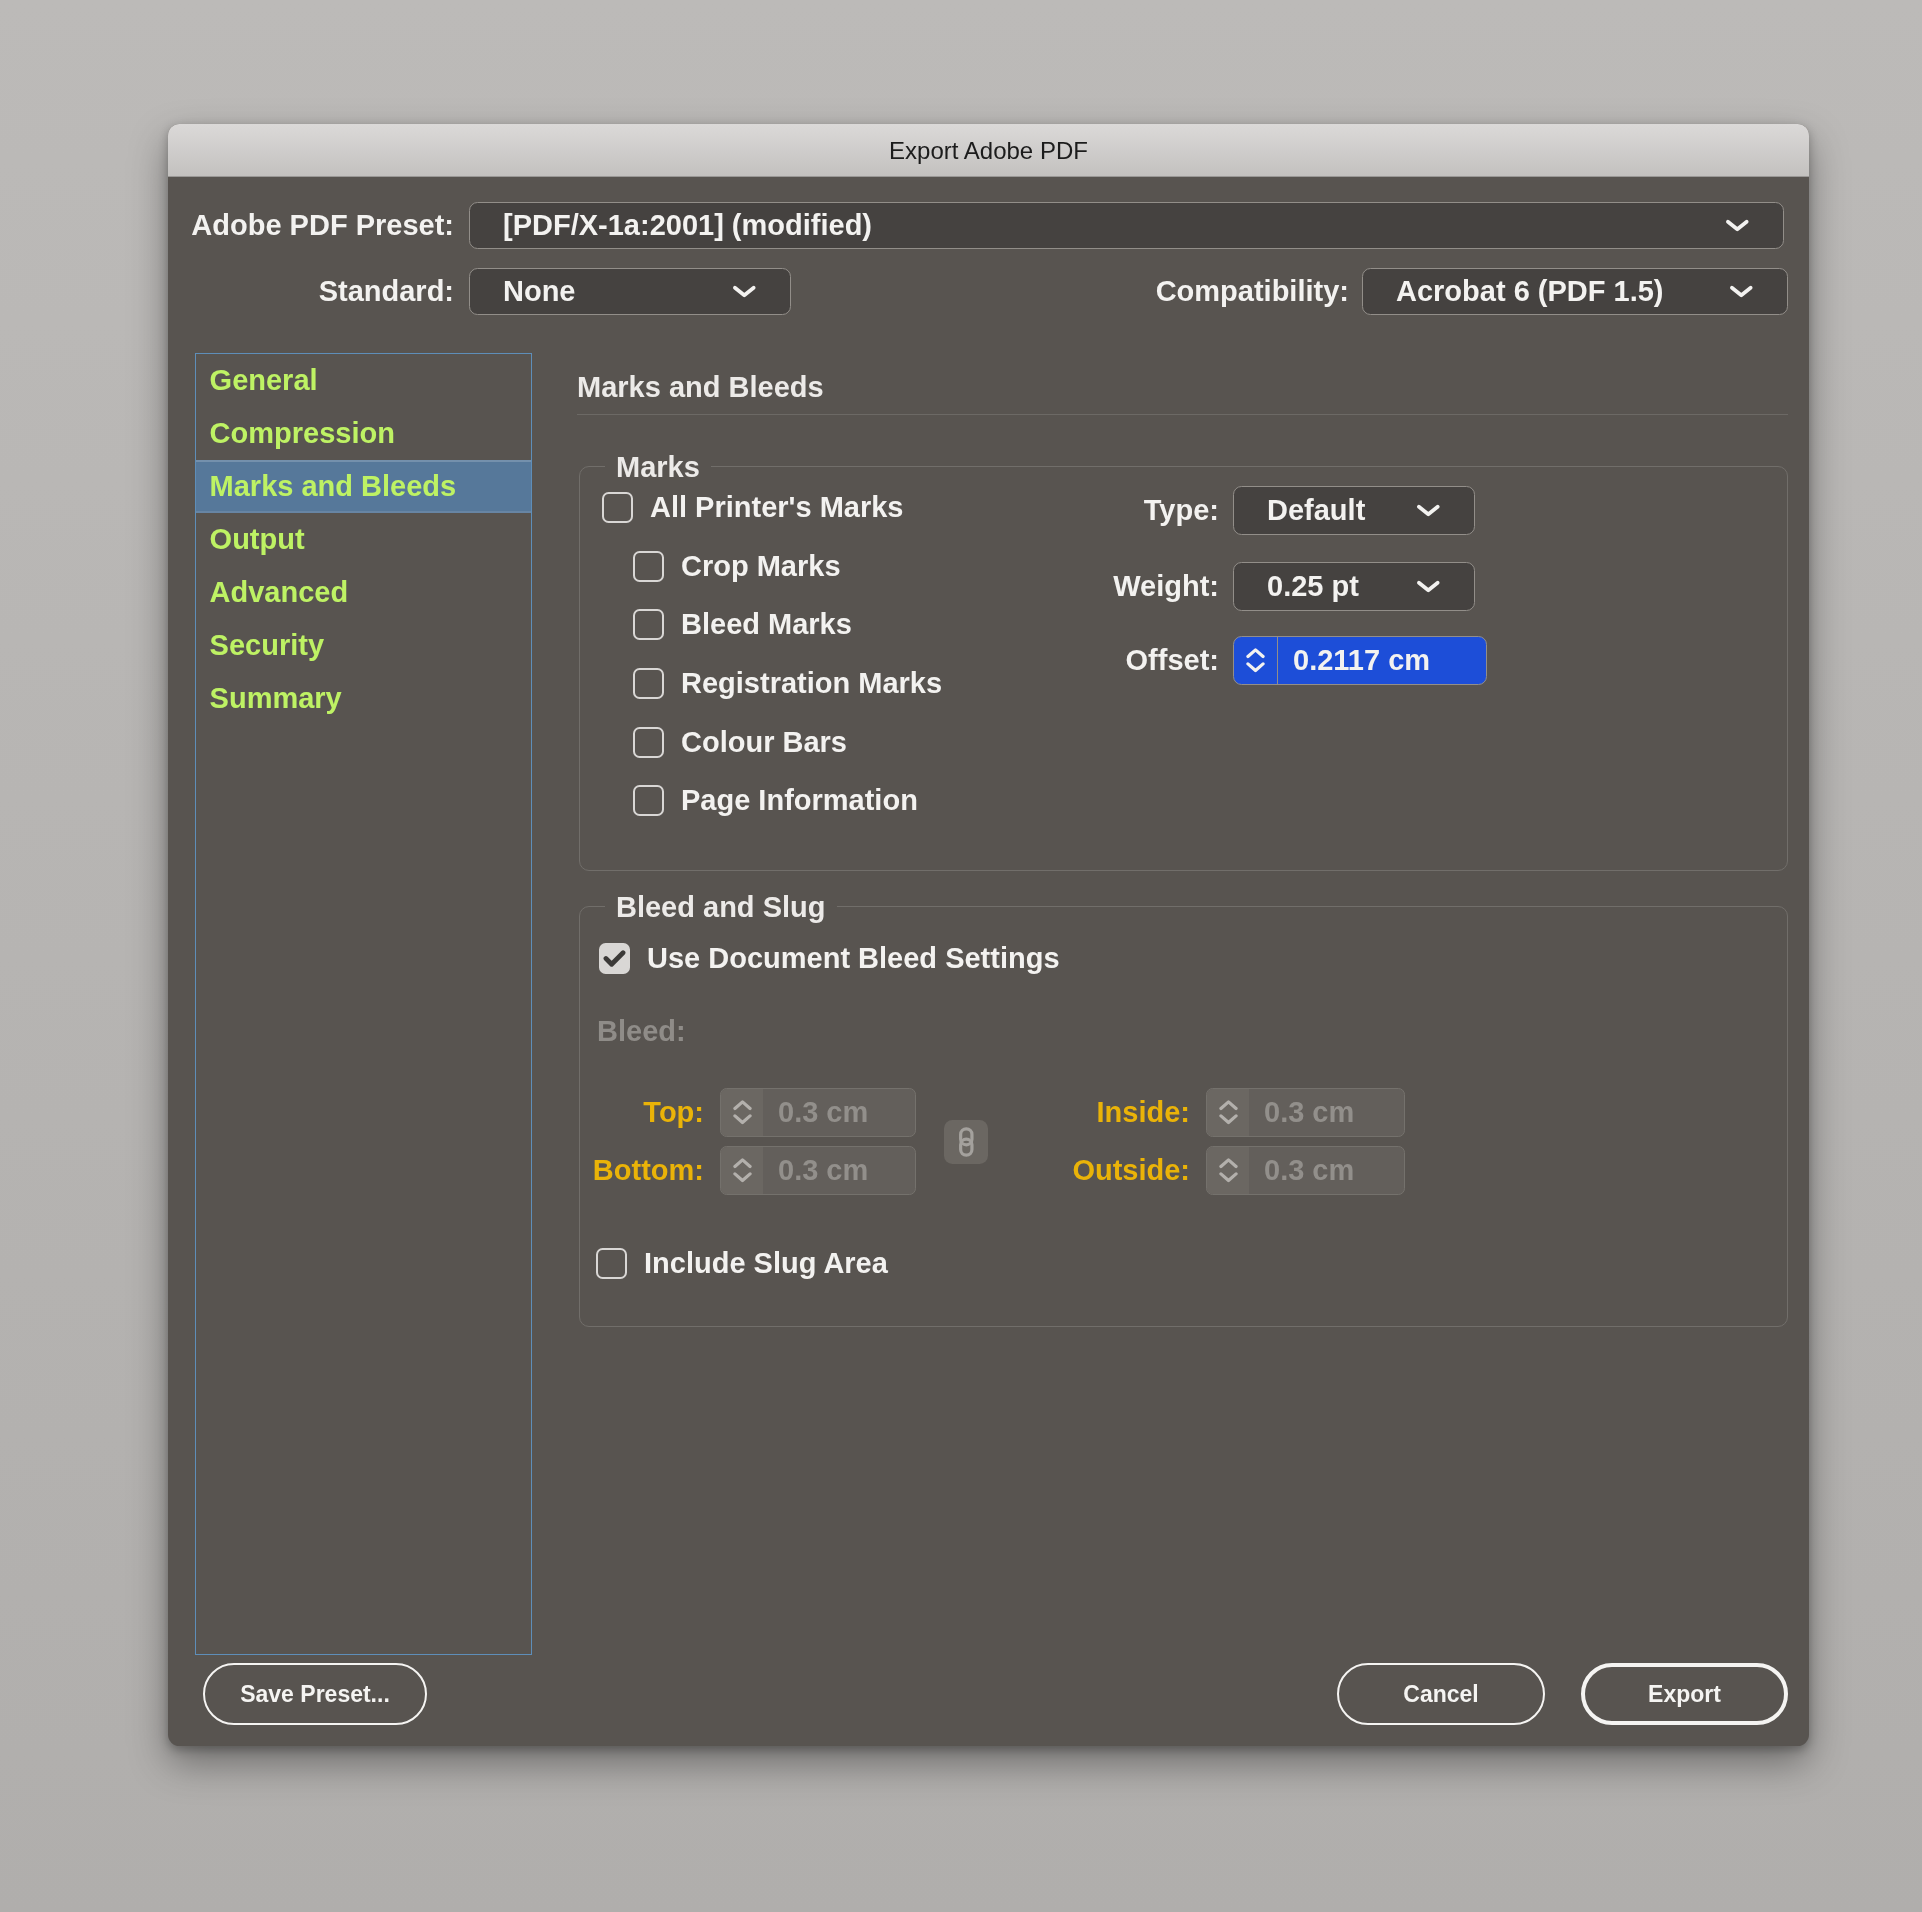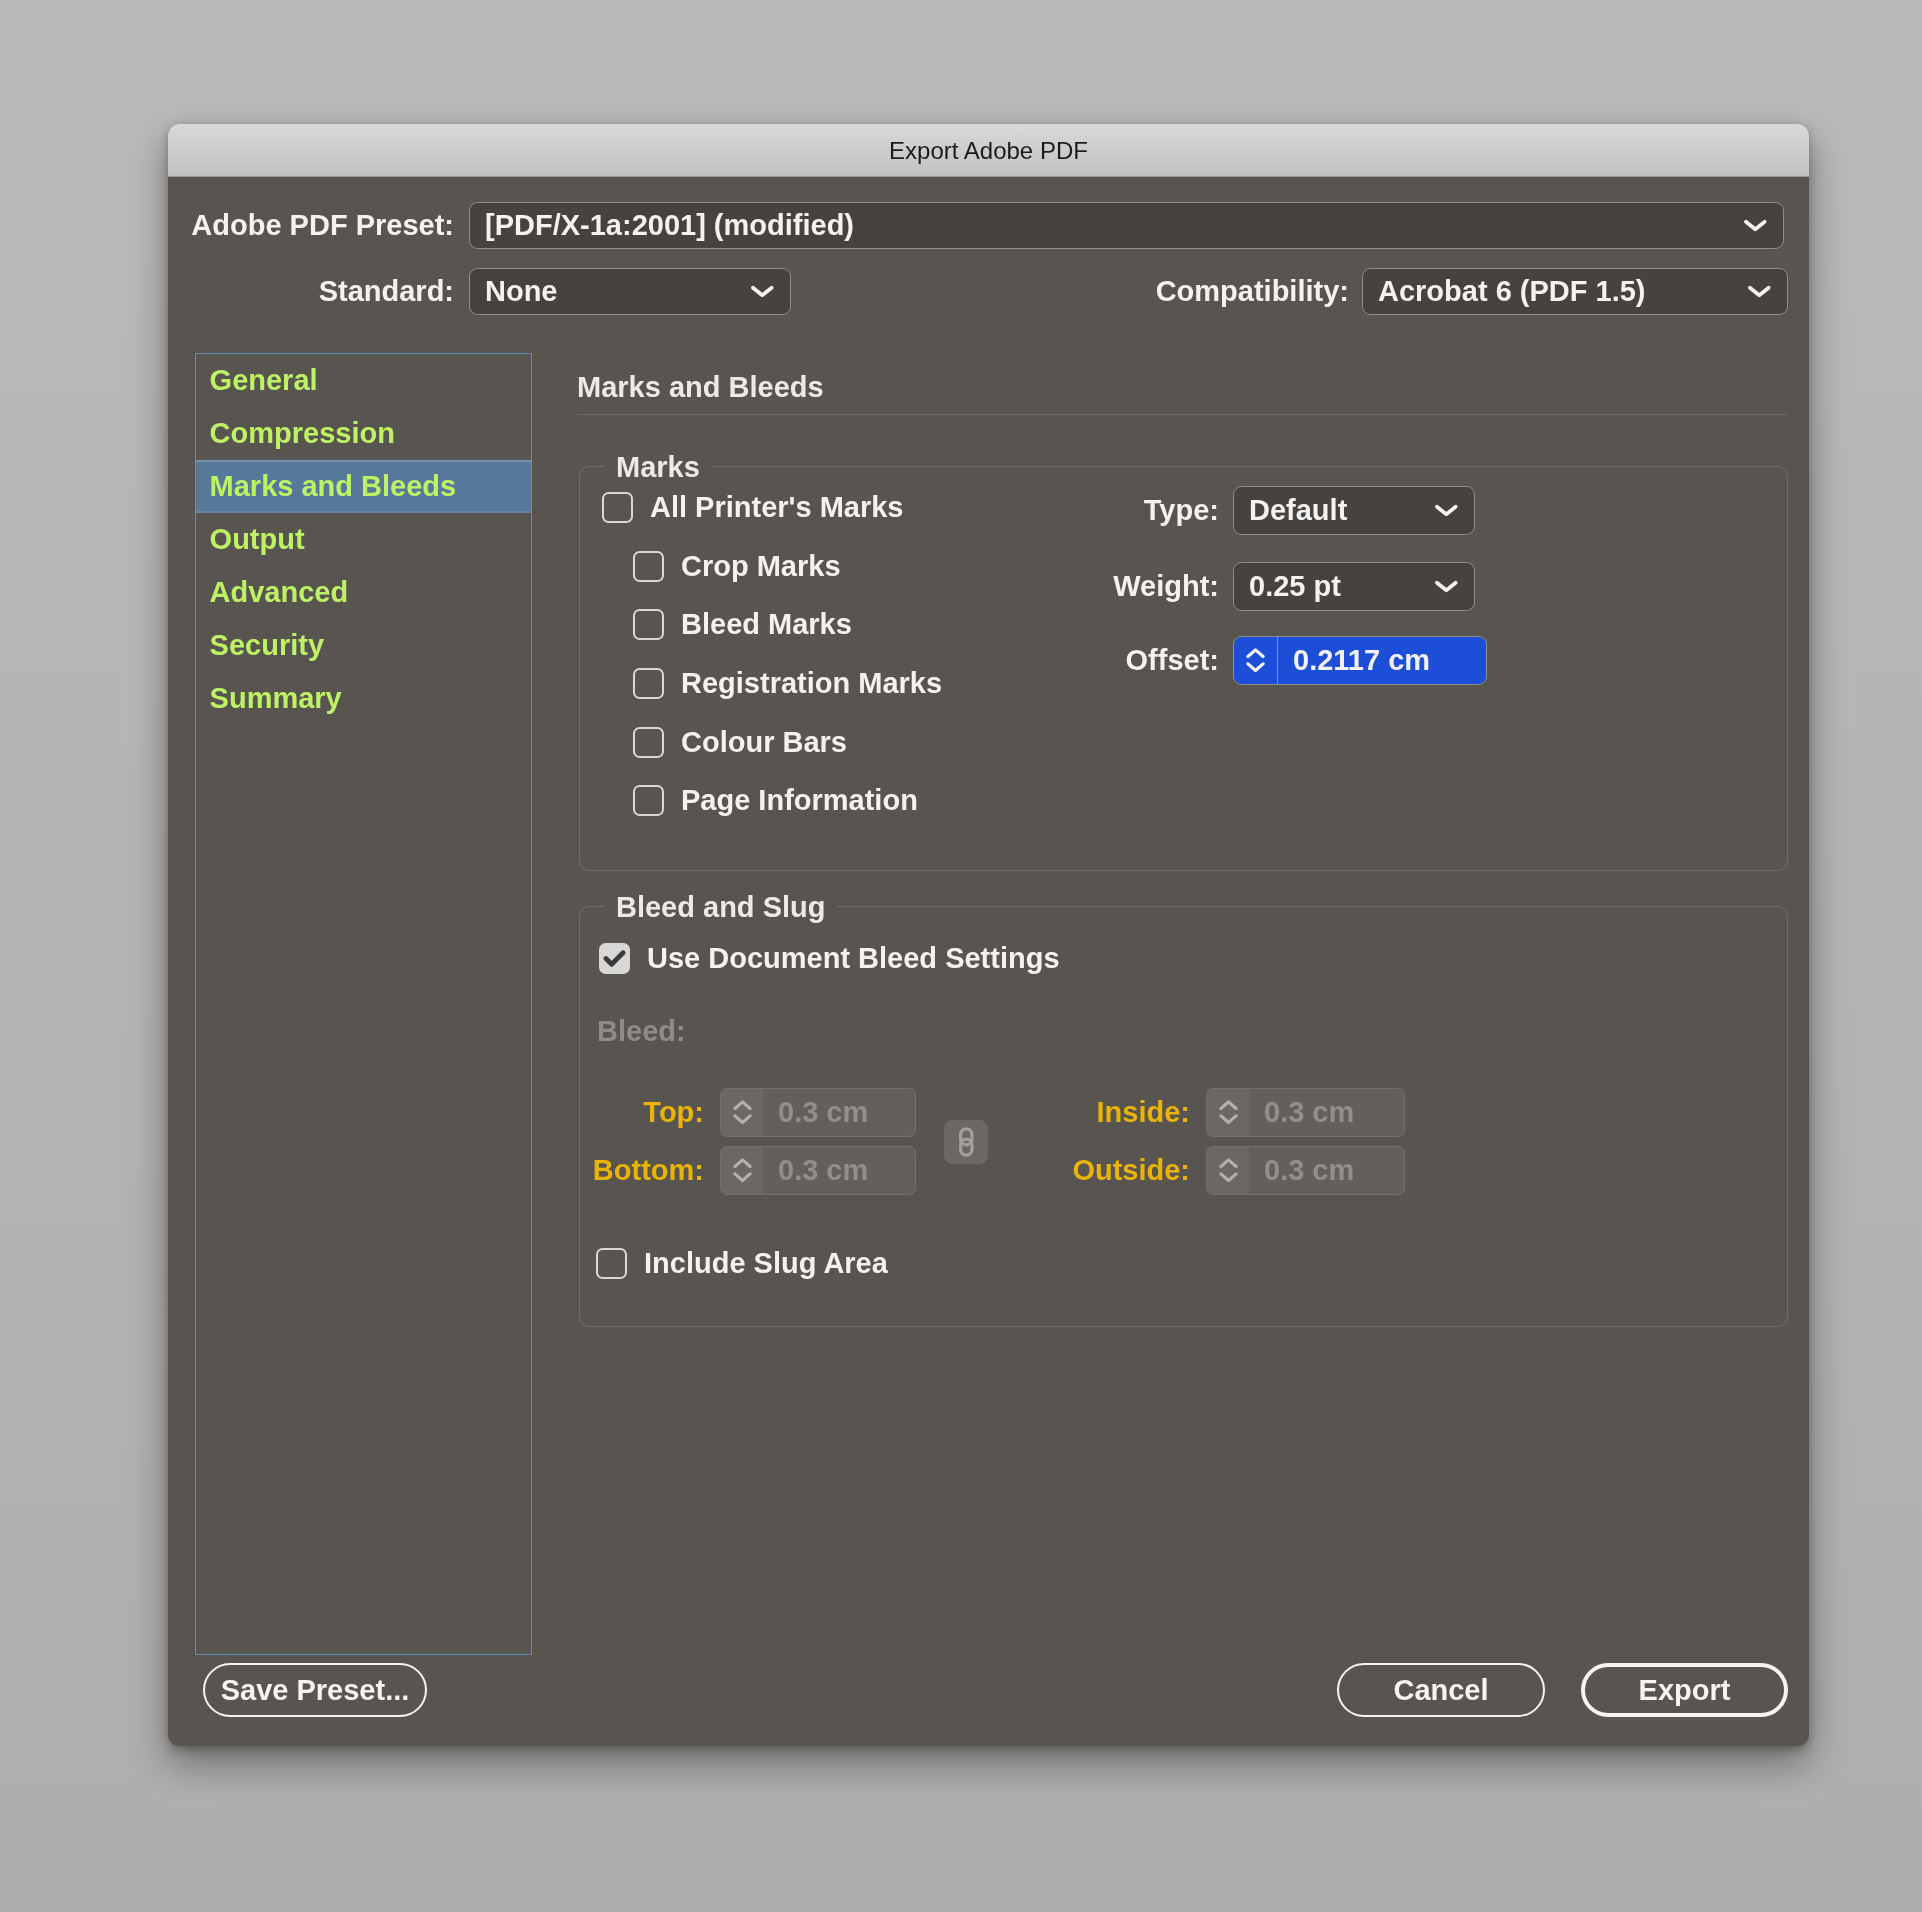--- a/index.html
+++ b/index.html
@@ -34,21 +34,21 @@
   .fld-preset { position:absolute; left:301px; top:78px; width:1315px; height:47px; }
 
   .lbl-standard { position:absolute; left:0; top:144px; width:286px; height:47px; line-height:47px; }
   .dd-standard  { position:absolute; left:301px; top:144px; width:322px; height:47px; }
   .lbl-compat   { position:absolute; left:897px; top:144px; width:284px; height:47px; line-height:47px; }
   .dd-compat    { position:absolute; left:1194px; top:144px; width:426px; height:47px; }
 
   .field, .dropdown {
     background:#454240; border:1.9px solid #928e89; border-radius:8.5px;
     color:#f3f2f0; font-size:29px; font-weight:700;
-    display:flex; align-items:center; padding:0 15px;
+    display:flex; align-items:center; padding:0 33px;
   }
   .dropdown { justify-content:space-between; cursor:default; }
   .chev { width:24.6px; height:15px; flex:0 0 auto; }
   .chev polyline { fill:none; stroke:#f3f2f0; stroke-width:4; stroke-linecap:round; stroke-linejoin:round; }
 
   
   .sidebar {
     position:absolute; left:27.4px; top:229px; width:337px; height:1302px;
     border:1.9px solid #5e8eb9; background:transparent;
   }
@@ -139,23 +139,23 @@
 
   .linkbox { position:absolute; left:364px; top:213px; width:44px; height:44px;
     background:#6b6762; border-radius:8.5px; display:flex; align-items:center; justify-content:center; }
   .linkbox svg { width:24.6px; height:32px; }
   .linkbox rect { fill:none; stroke:#a4a19d; stroke-width:3.4; }
 
   .r-slug { left:16px; top:332px; }
 
   
   .btn {
-    position:absolute; top:1539px; height:54px; border-radius:31px;
+    position:absolute; top:1539px; height:62px; border-radius:31px;
     border:2.8px solid #f5f4f2; background:transparent;
-    color:#f5f4f2; font-size:29px; font-weight:700;
+    color:#f5f4f2; font-size:23px; font-weight:700;
     display:flex; align-items:center; justify-content:center; cursor:default;
     font-family:"Liberation Sans", sans-serif;
   }
   .btn-save   { left:35px;   width:224px; }
   .btn-cancel { left:1169px; width:208px; }
   .btn-export { left:1413px; width:207px; border-width:4.3px; }
 </style>
 </head>
 <body>
 

